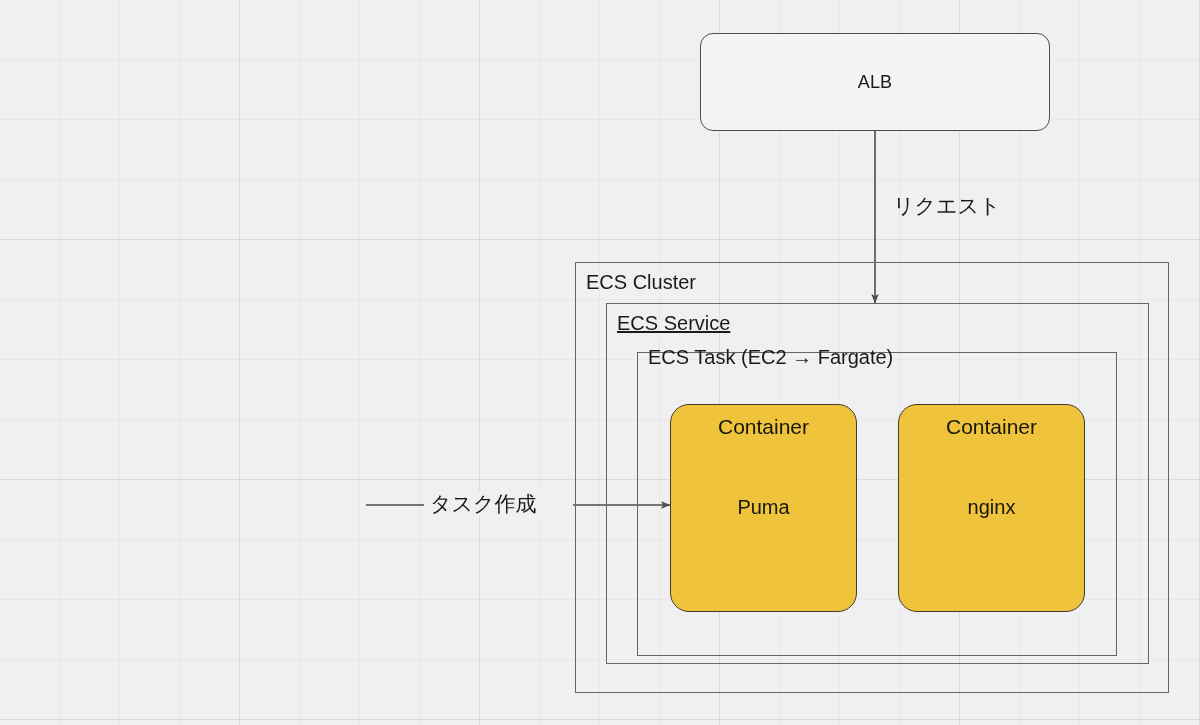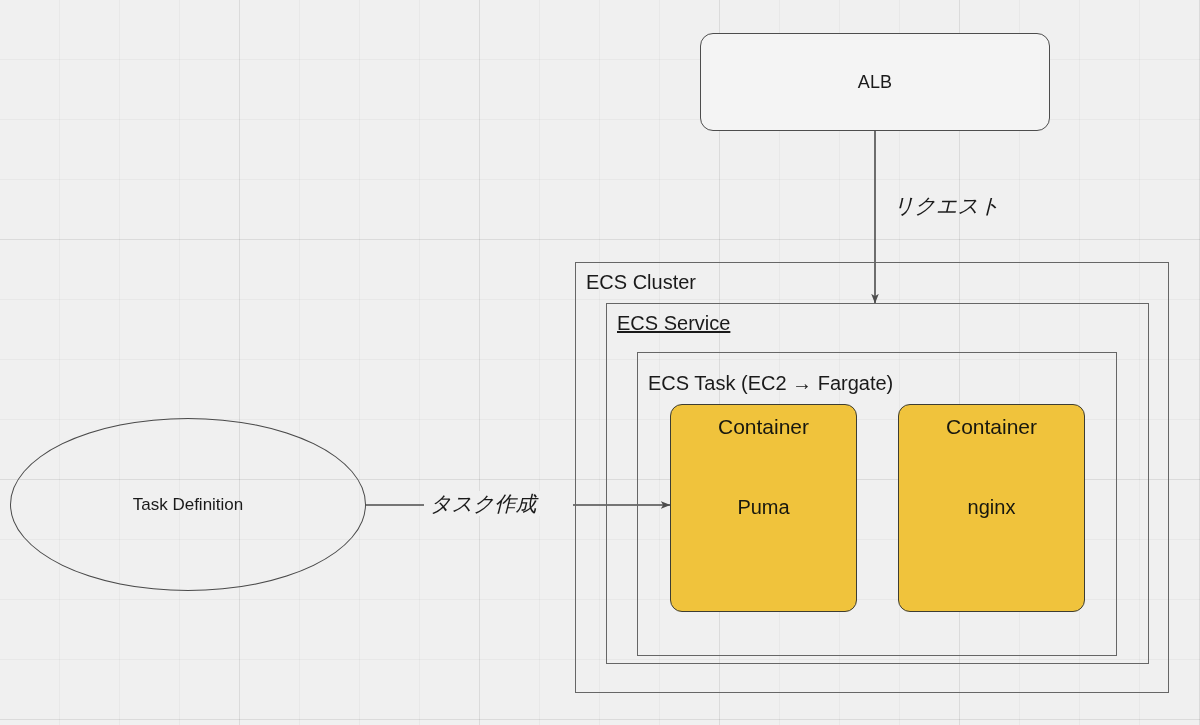--- a/index.html
+++ b/index.html
@@ -71,21 +71,21 @@
     position: absolute;
     font-size: 20px;
     color: #1a1a1a;
     white-space: nowrap;
     line-height: 1;
   }
 
   
   .container-box {
     border: 1.6px solid #3d3d33;
-    border-radius: 12px;
+    border-radius: 19px;
     background: #f0c33c;
   }
   .container-title {
     position: absolute;
     left: 0;
     right: 0;
     top: 10px;
     text-align: center;
     font-size: 21px;
     color: #17170f;
@@ -117,21 +117,20 @@
     color: #1a1a1a;
   }
 
   
   .edge-label {
     position: absolute;
     font-size: 21px;
     color: #1a1a1a;
     white-space: nowrap;
     line-height: 1;
-    font-style: italic;
   }
   .edge-label.boxed {
     background: #f0f0f0;
     padding: 2px 6px;
   }
 </style>
 </head>
 <body>
 
 <div id="canvas">
@@ -158,31 +157,28 @@
   <div class="node group-box" style="left:575px; top:262px; width:594px; height:431px;">
   </div>
   <div class="group-title" style="left:586px; top:272px;">ECS Cluster</div>
 
   <div class="node group-box" style="left:606px; top:303px; width:543px; height:361px;">
   </div>
   <div class="group-title" style="left:617px; top:313px;text-decoration:underline;">ECS Service</div>
 
   <div class="node group-box" style="left:637px; top:352px; width:480px; height:304px;">
   </div>
-  <div class="group-title" style="left:648px; top:373px;">ECS Task (EC2 → Fargate)</div>
+  <div class="group-title" style="left:648px; top:347px;">ECS Task (EC2 → Fargate)</div>
 
   <div class="node container-box" style="left:670px; top:404px; width:187px; height:208px;">
     <div class="container-title">Container</div>
     <div class="container-sub">Puma</div>
   </div>
 
   <div class="node container-box" style="left:898px; top:404px; width:187px; height:208px;">
     <div class="container-title">Container</div>
     <div class="container-sub">nginx</div>
   </div>
 
-  <div class="node ellipse-node" style="left:10px; top:418px; width:356px; height:173px;">
-    <span class="ellipse-label">Task Definition</span>
-  </div>
 
   <div class="edge-label boxed" style="left:424px; top:491px;text-align:right;">タスク作成</div>
 
 </div>
 
 </body></html>

